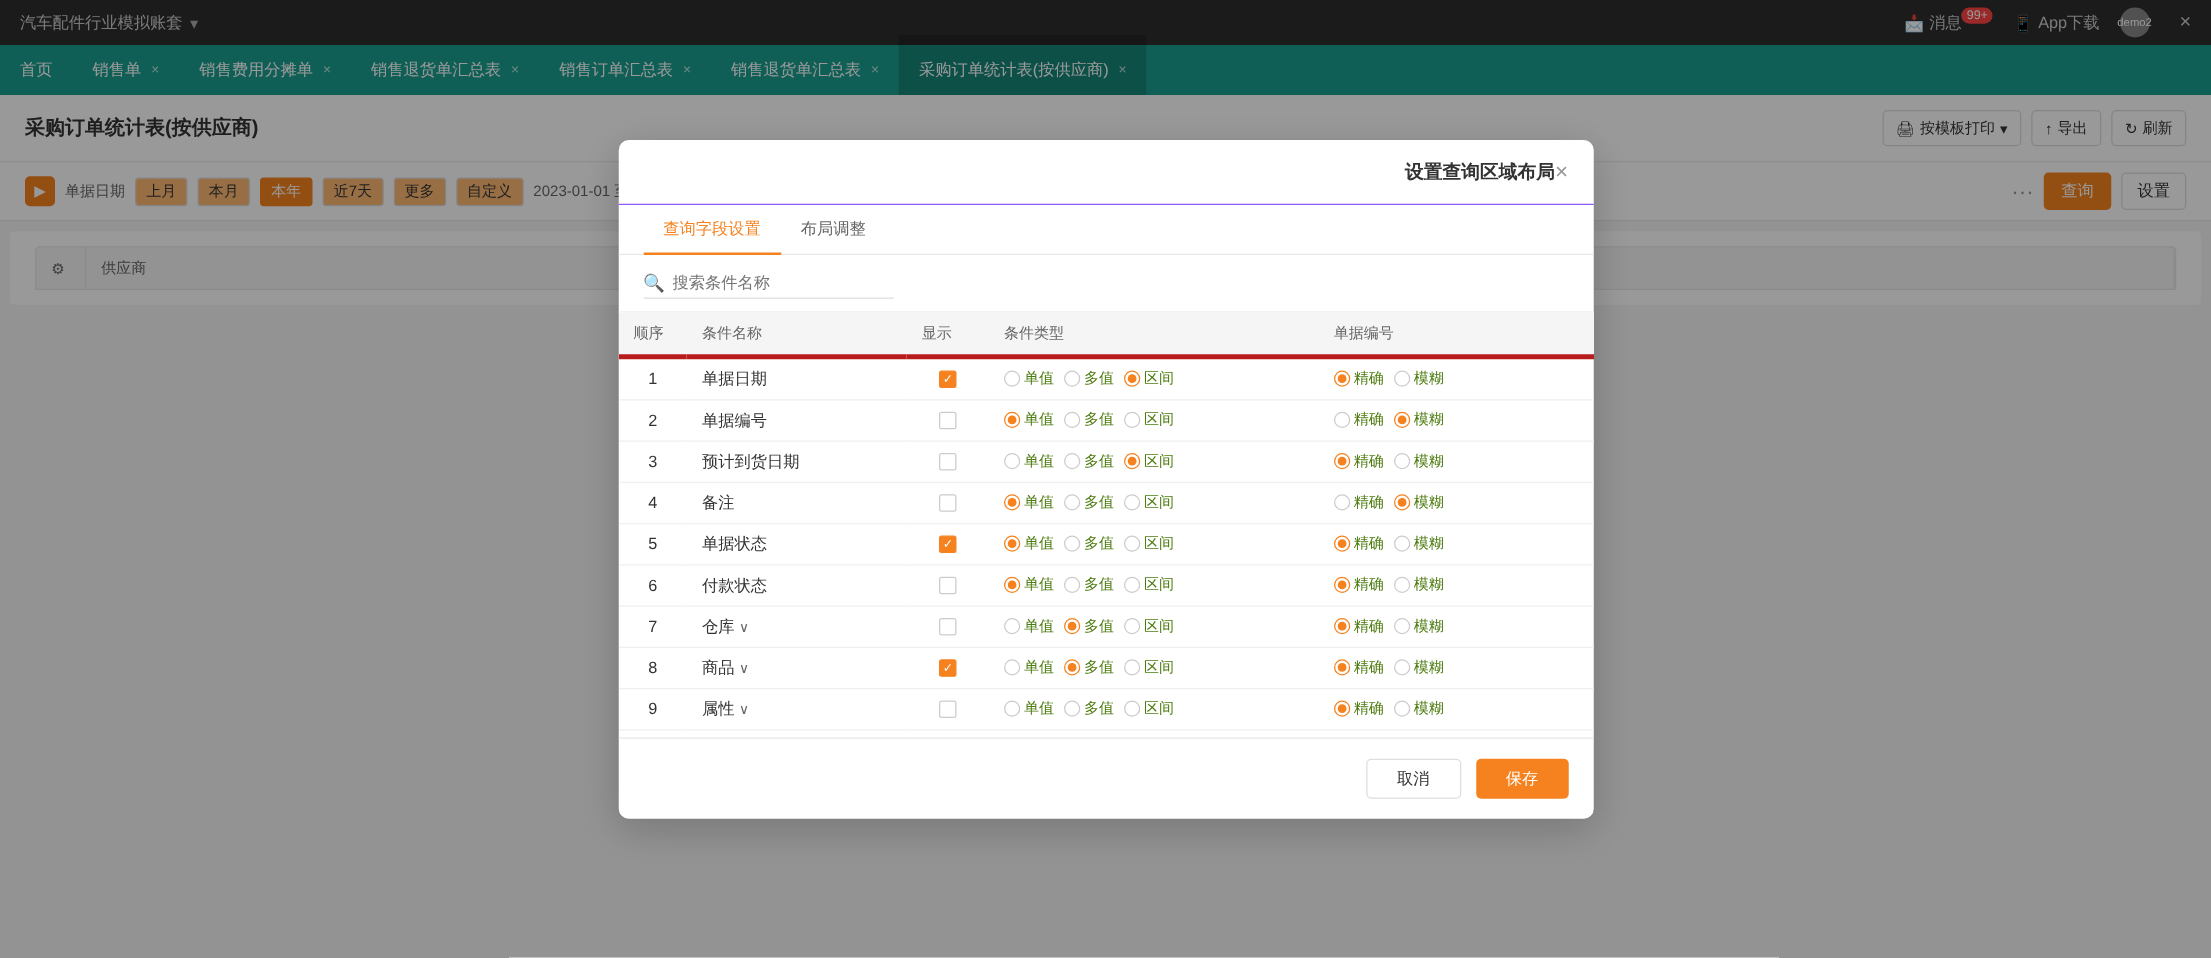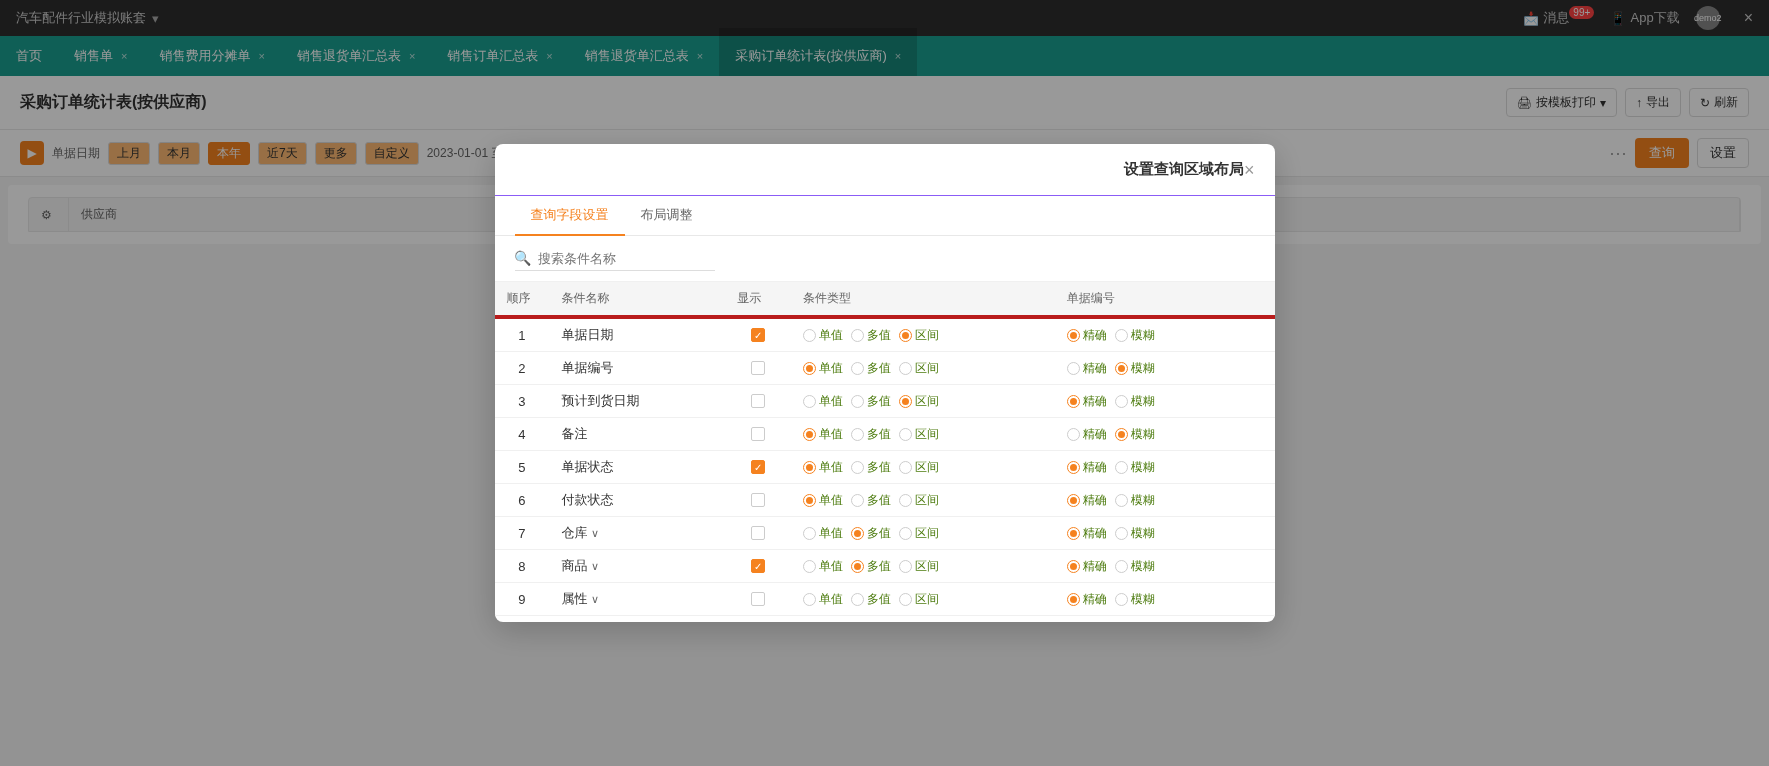--- a/index.html
+++ b/index.html
@@ -954,14 +954,18 @@
                       <span>模糊</span>
                     </label>
                   </div>
                 </td>
               </tr>
             </tbody>
         </table>
       </div>
     </div>
 
+    <div class="dialog-footer">
+      <button class="btn-cancel">取消</button>
+      <button class="btn-save">保存</button>
+    </div>
   </div>
 </div>
 
 </body></html>

